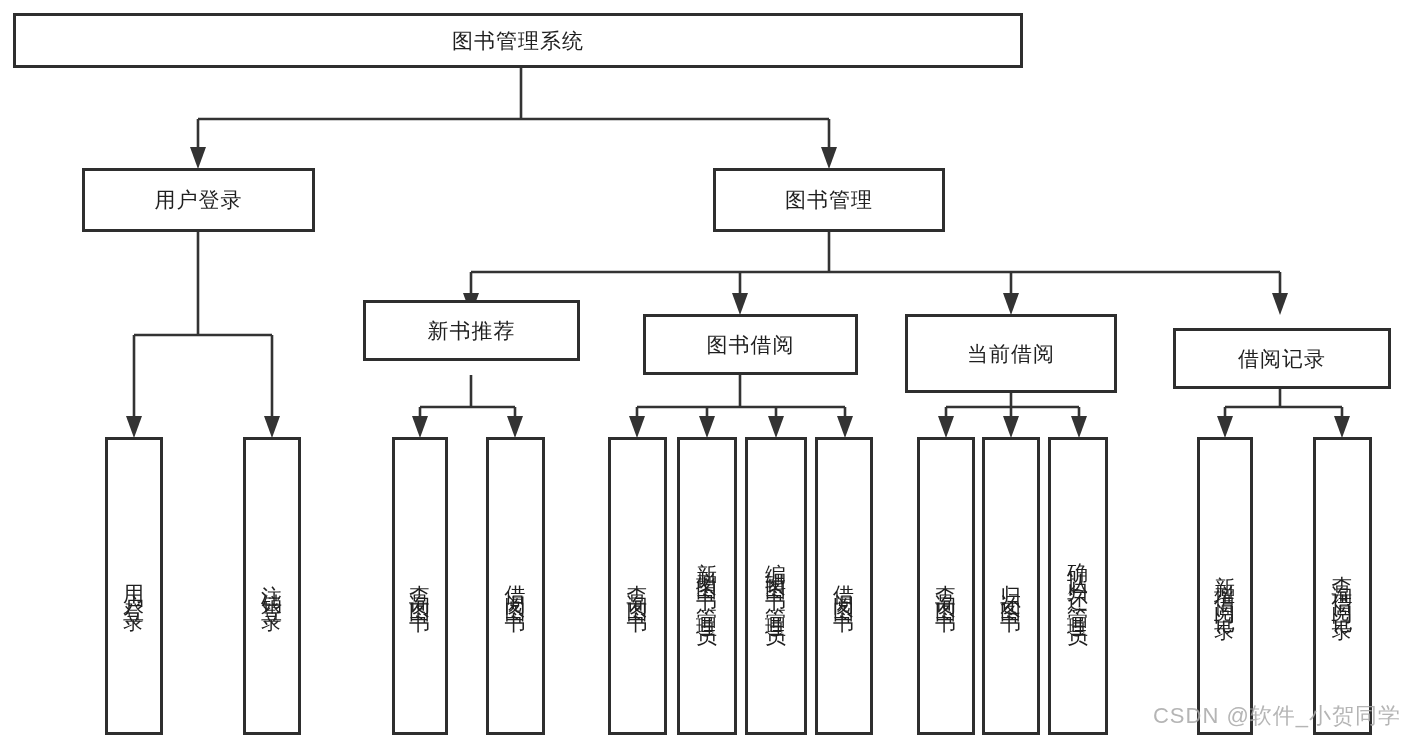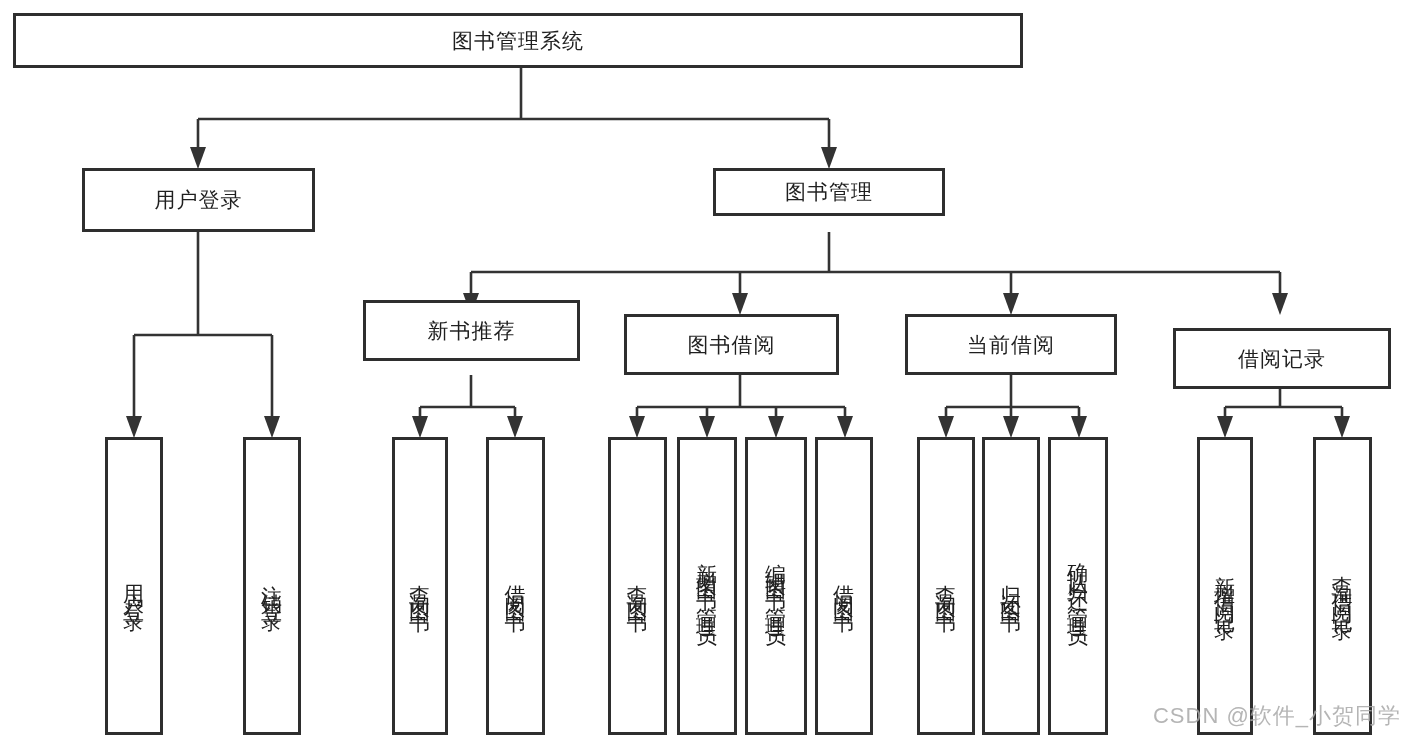--- a/index.html
+++ b/index.html
@@ -132,31 +132,31 @@
     </g>
   </svg>
 
   <div class="node" style="left:13px; top:13px; width:1010px; height:55px;">
     <span class="hlabel">图书管理系统</span>
   </div>
 
   <div class="node" style="left:82px; top:168px; width:233px; height:64px;">
     <span class="hlabel">用户登录</span>
   </div>
-  <div class="node" style="left:713px; top:168px; width:232px; height:48px;">
+  <div class="node" style="left:713px; top:168px; width:232px; height:64px;">
     <span class="hlabel">图书管理</span>
   </div>
 
   <div class="node" style="left:363px; top:300px; width:217px; height:61px;">
     <span class="hlabel">新书推荐</span>
   </div>
-  <div class="node" style="left:624px; top:314px; width:215px; height:61px;">
+  <div class="node" style="left:643px; top:314px; width:215px; height:61px;">
     <span class="hlabel">图书借阅</span>
   </div>
-  <div class="node" style="left:905px; top:314px; width:212px; height:61px;">
+  <div class="node" style="left:905px; top:314px; width:212px; height:79px;">
     <span class="hlabel">当前借阅</span>
   </div>
   <div class="node" style="left:1173px; top:328px; width:218px; height:61px;">
     <span class="hlabel">借阅记录</span>
   </div>
 
   <div class="node leaf" style="left:105px; width:58px;">
     <span class="vlabel">用户登录</span>
   </div>
   <div class="node leaf" style="left:243px; width:58px;">

